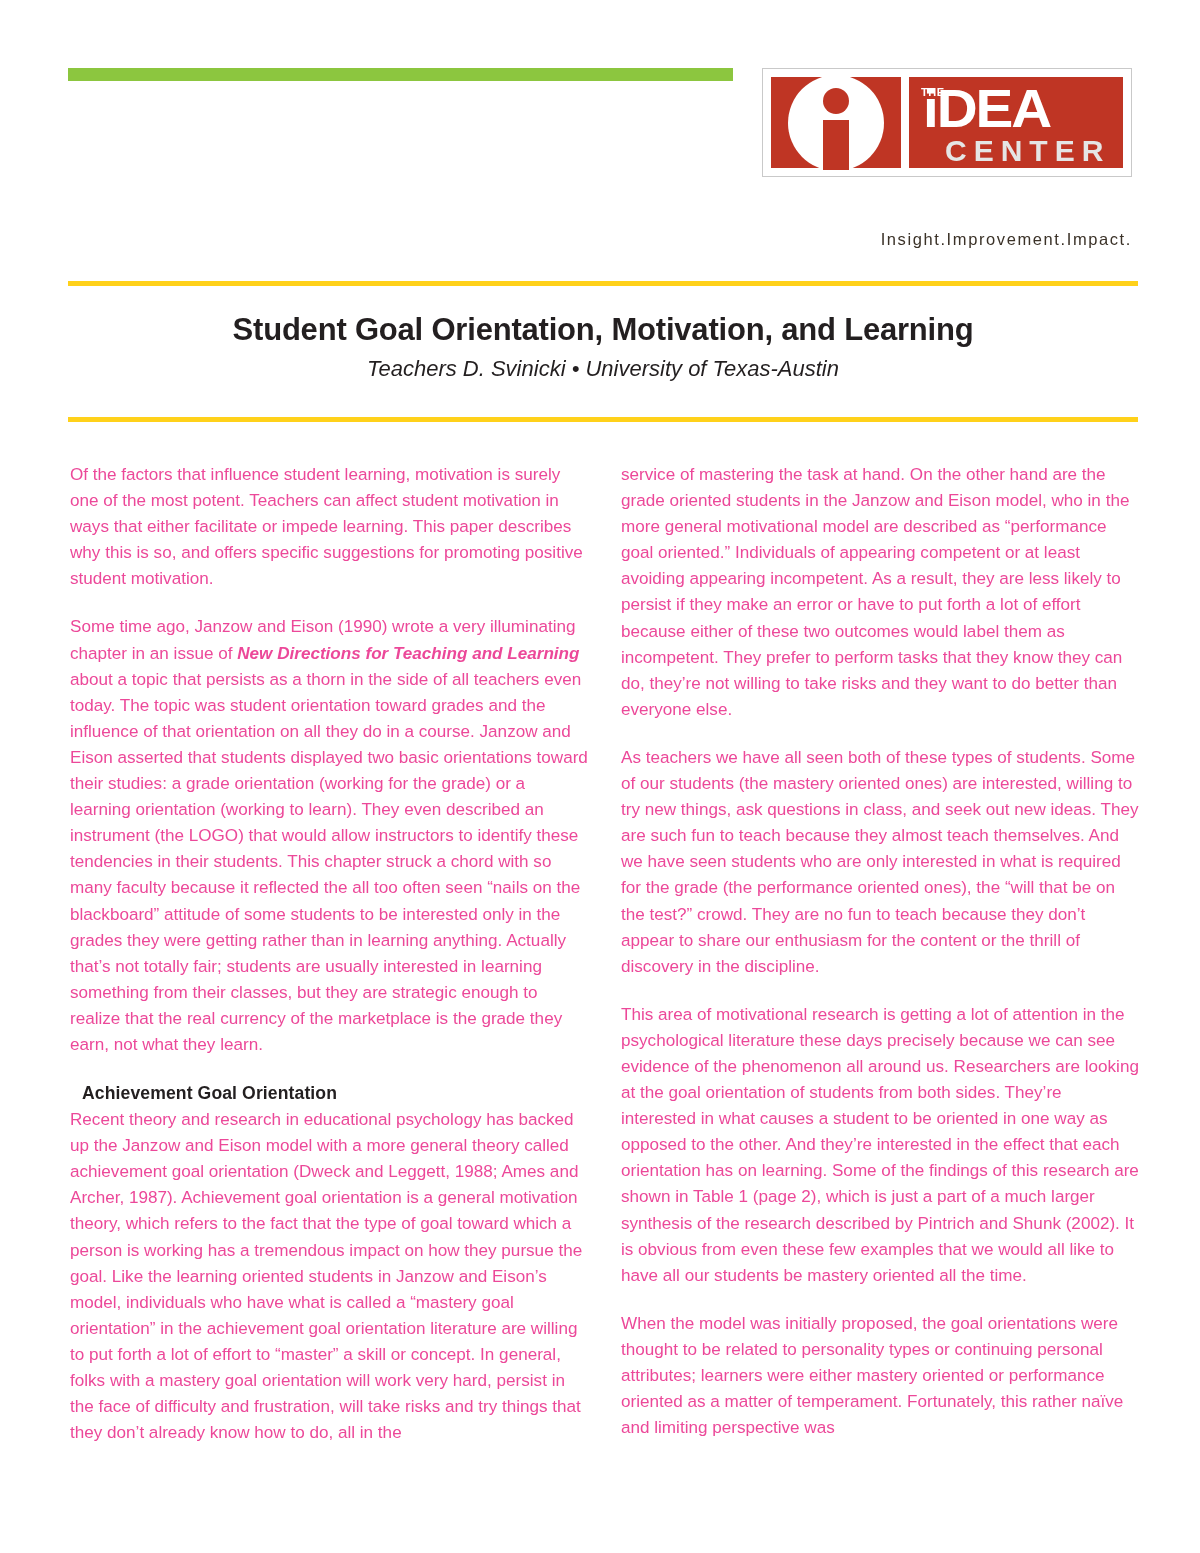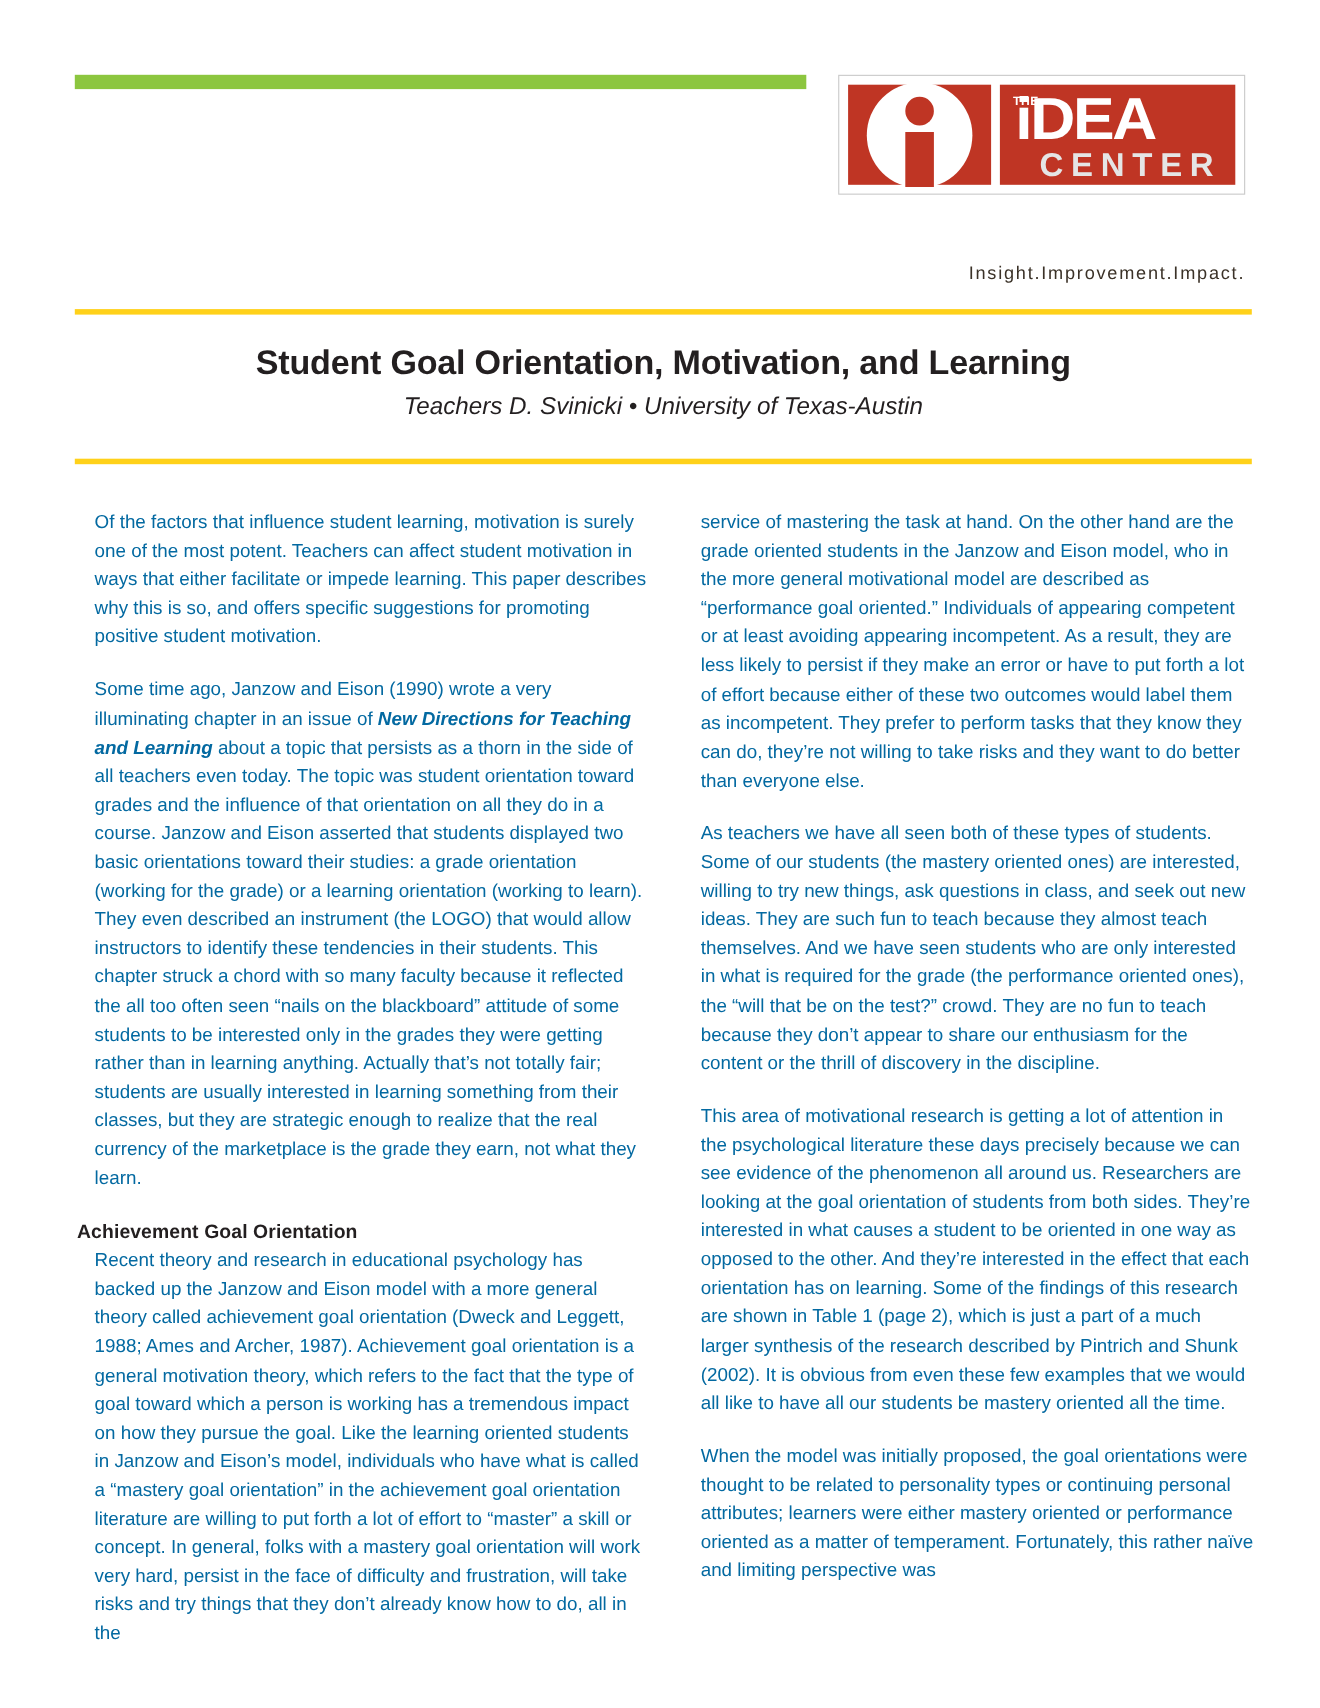--- a/index.html
+++ b/index.html
@@ -141,21 +141,21 @@
     font-size: 30px;
     font-weight: bold;
     line-height: 28px;
     letter-spacing: 7px;
     margin-left: 24px;
     margin-top: 2px;
   }
   .tagline {
     position: absolute;
     left: 0;
-    top: 172px;
+    top: 162px;
     width: 370px;
     text-align: right;
     font-size: 16.5px;
     color: #3b3228;
     letter-spacing: 1.6px;
     white-space: nowrap;
   }
 
   
   .rule-yellow {
@@ -198,32 +198,32 @@
     top: 462px;
     width: 1070px;
     display: flex;
     gap: 32px;
   }
   .col {
     width: 519px;
     flex: 0 0 519px;
   }
   .col p {
-    margin: 0 0 22px 16px;
+    margin: 0 0 22px 0;
     font-size: 17.1px;
     line-height: 26.1px;
-    color: #0369a1;
+    color: #ec4899;
     text-align: left;
   }
   .col p:last-child { margin-bottom: 0; }
   .section-head {
     font-size: 17.6px;
     font-weight: bold;
     line-height: 26px;
-    margin: 0 0 1px 0;
+    margin: 0 0 1px 12px;
     color: #231f20;
     letter-spacing: 0.1px;
   }
   .col .tight { margin-top: 0; }
   em.ital { font-style: italic; font-weight: bold; }
 </style>
 </head>
 <body>
 
 <div class="page">

